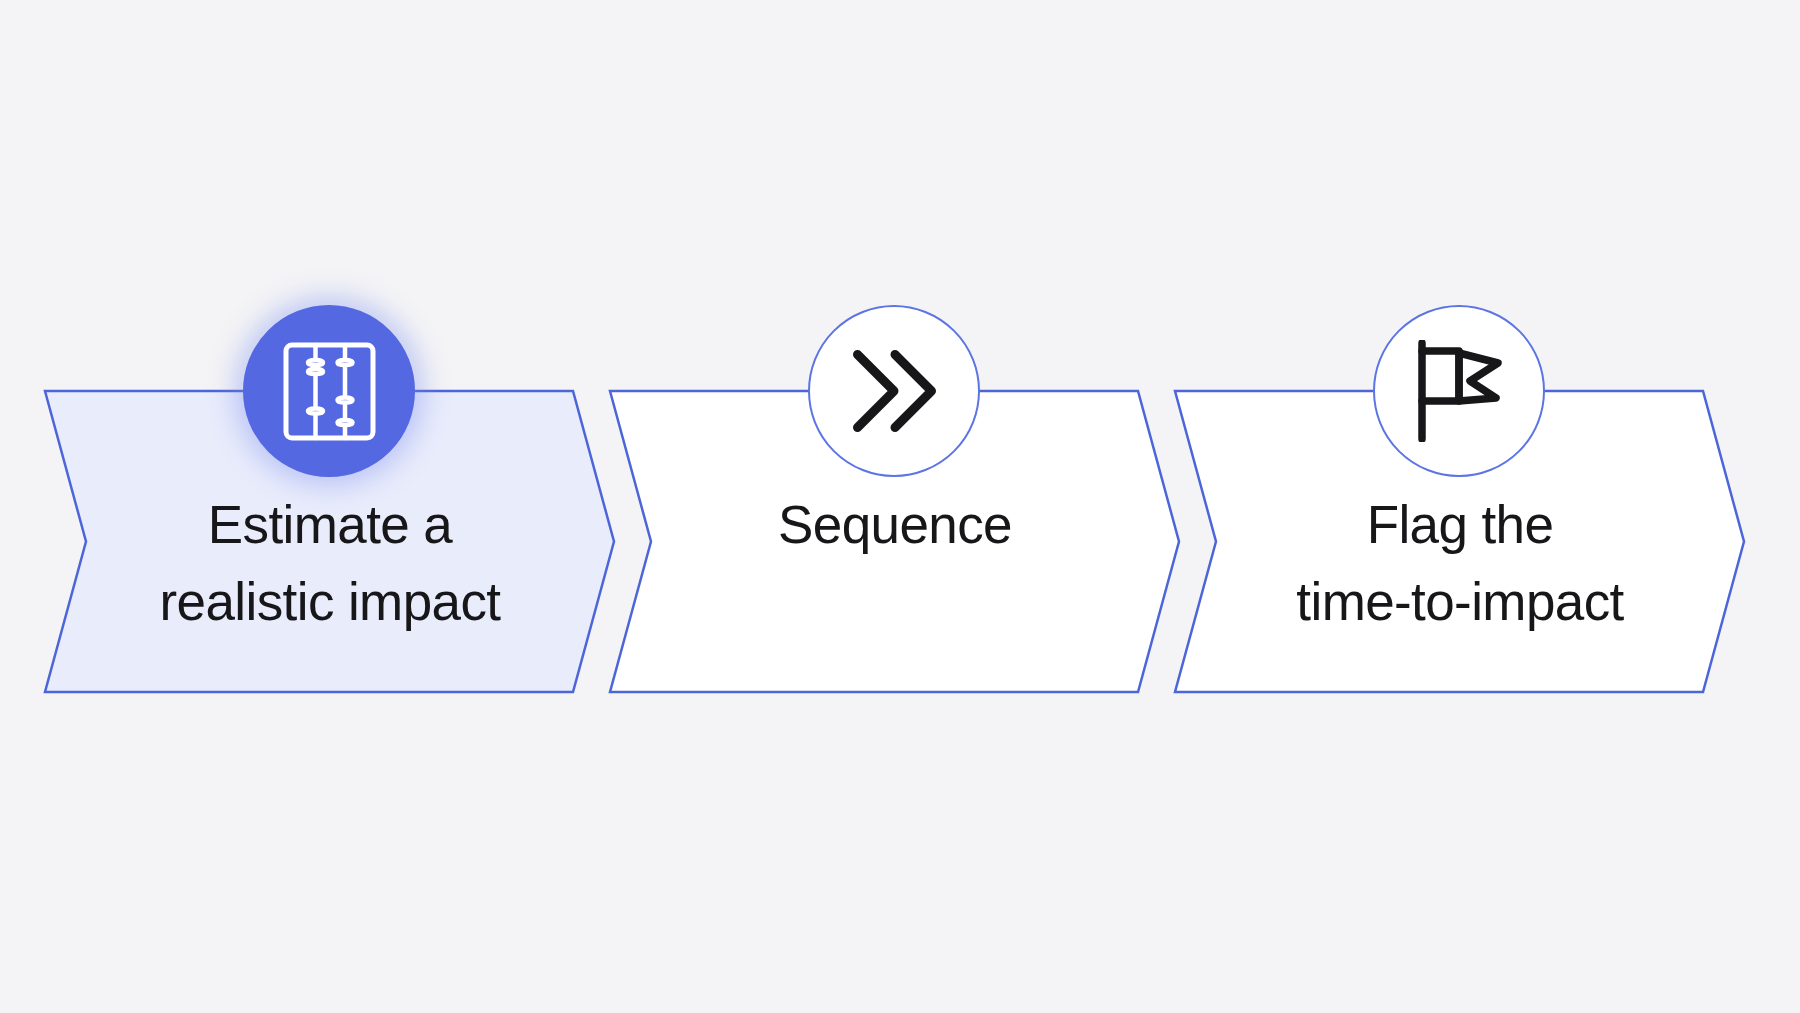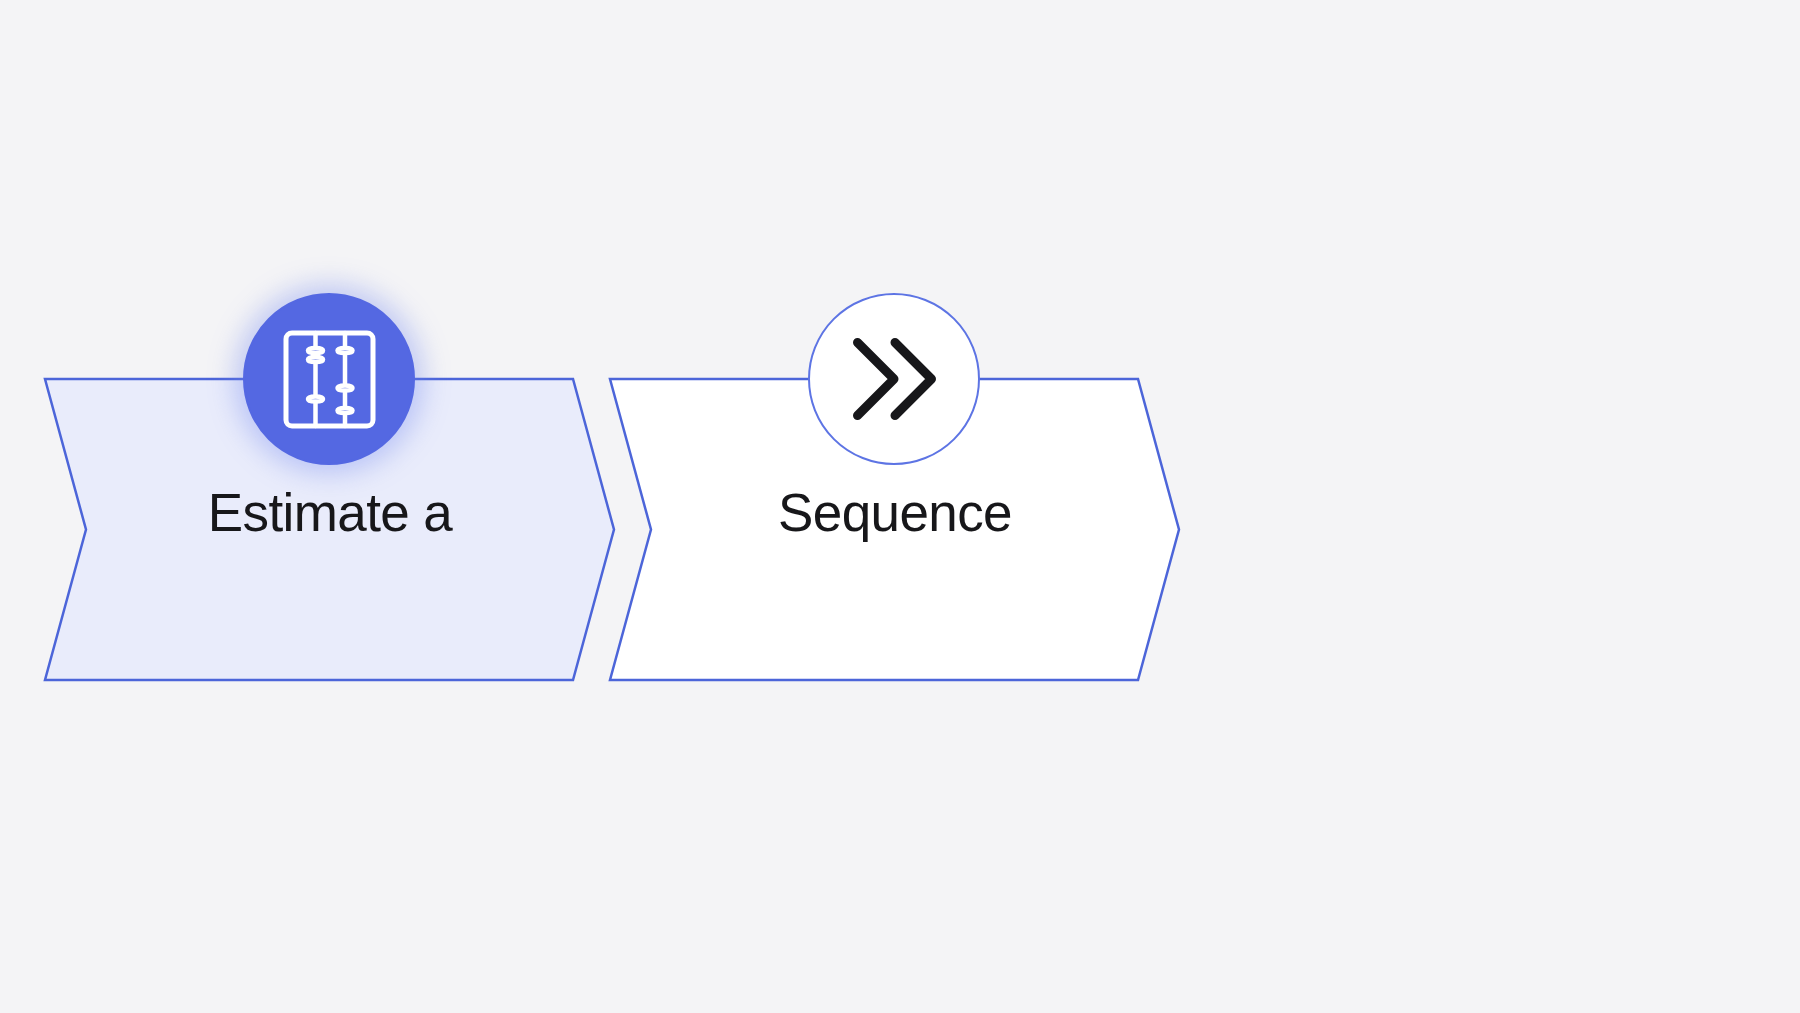--- a/index.html
+++ b/index.html
@@ -5,21 +5,21 @@
   html, body { margin: 0; padding: 0; }
   body {
     width: 1800px; height: 1013px;
     background: var(--background, #f4f4f6);
     overflow: hidden;
     font-family: "Liberation Sans", sans-serif;
     position: relative;
   }
   .canvas { position: absolute; inset: 0; }
 
-  .step { position: absolute; top: 379px; width: 570px; height: 301px; }
+  .step { position: absolute; top: 391px; width: 570px; height: 301px; }
   .step-1 { left: 45px; }
   .step-2 { left: 610px; }
   .step-3 { left: 1175px; }
 
   svg.banner {
     position: absolute; left: -3px; top: -3px;
     width: 576px; height: 308px;
     overflow: visible;
   }
   svg.banner polygon {
@@ -93,32 +93,49 @@
         <ellipse class="bead" cx="32.5" cy="20.5" rx="7.5" ry="2.6"></ellipse>
         <ellipse class="bead" cx="32.5" cy="29.5" rx="7.5" ry="2.6"></ellipse>
         <ellipse class="bead" cx="32.5" cy="69" rx="7.5" ry="2.6"></ellipse>
         <ellipse class="bead" cx="62" cy="20.5" rx="7.5" ry="2.6"></ellipse>
         <ellipse class="bead" cx="62" cy="58" rx="7.5" ry="2.6"></ellipse>
         <ellipse class="bead" cx="62" cy="80.5" rx="7.5" ry="2.6"></ellipse>
       </svg>
     </div>
     <div class="title">
       <span>Estimate a</span>
+      <span>realistic impact</span>
     </div>
   </div>
 
   <div class="step step-2">
     <svg class="banner" viewBox="-3 -3 576 308" aria-hidden="true">
       <polygon points="0,0 528,0 569,150.5 528,301 0,301 41,150.5"></polygon>
     </svg>
     <div class="badge">
       <svg class="icon-chevrons" width="83" height="82" viewBox="0 0 83 82" aria-hidden="true">
         <path d="M4.5 4.5 L41 41 L4.5 77.5"></path>
         <path d="M42 4.5 L78.5 41 L42 77.5"></path>
       </svg>
     </div>
     <div class="title">
       <span>Sequence</span>
     </div>
   </div>
 
+  <div class="step step-3">
+    <svg class="banner" viewBox="-3 -3 576 308" aria-hidden="true">
+      <polygon points="0,0 528,0 569,150.5 528,301 0,301 41,150.5"></polygon>
+    </svg>
+    <div class="badge">
+      <svg class="icon-flag" width="90" height="102" viewBox="0 0 90 102" aria-hidden="true">
+        <path d="M8 3 L8 99"></path>
+        <path d="M8 11 L45 11 L45 61 L8 61"></path>
+        <path d="M45 13 L84 23 L56 41 L82 58 L45 61 Z"></path>
+      </svg>
+    </div>
+    <div class="title">
+      <span>Flag the</span>
+      <span>time-to-impact</span>
+    </div>
+  </div>
 
 </div>
 
 </body></html>

